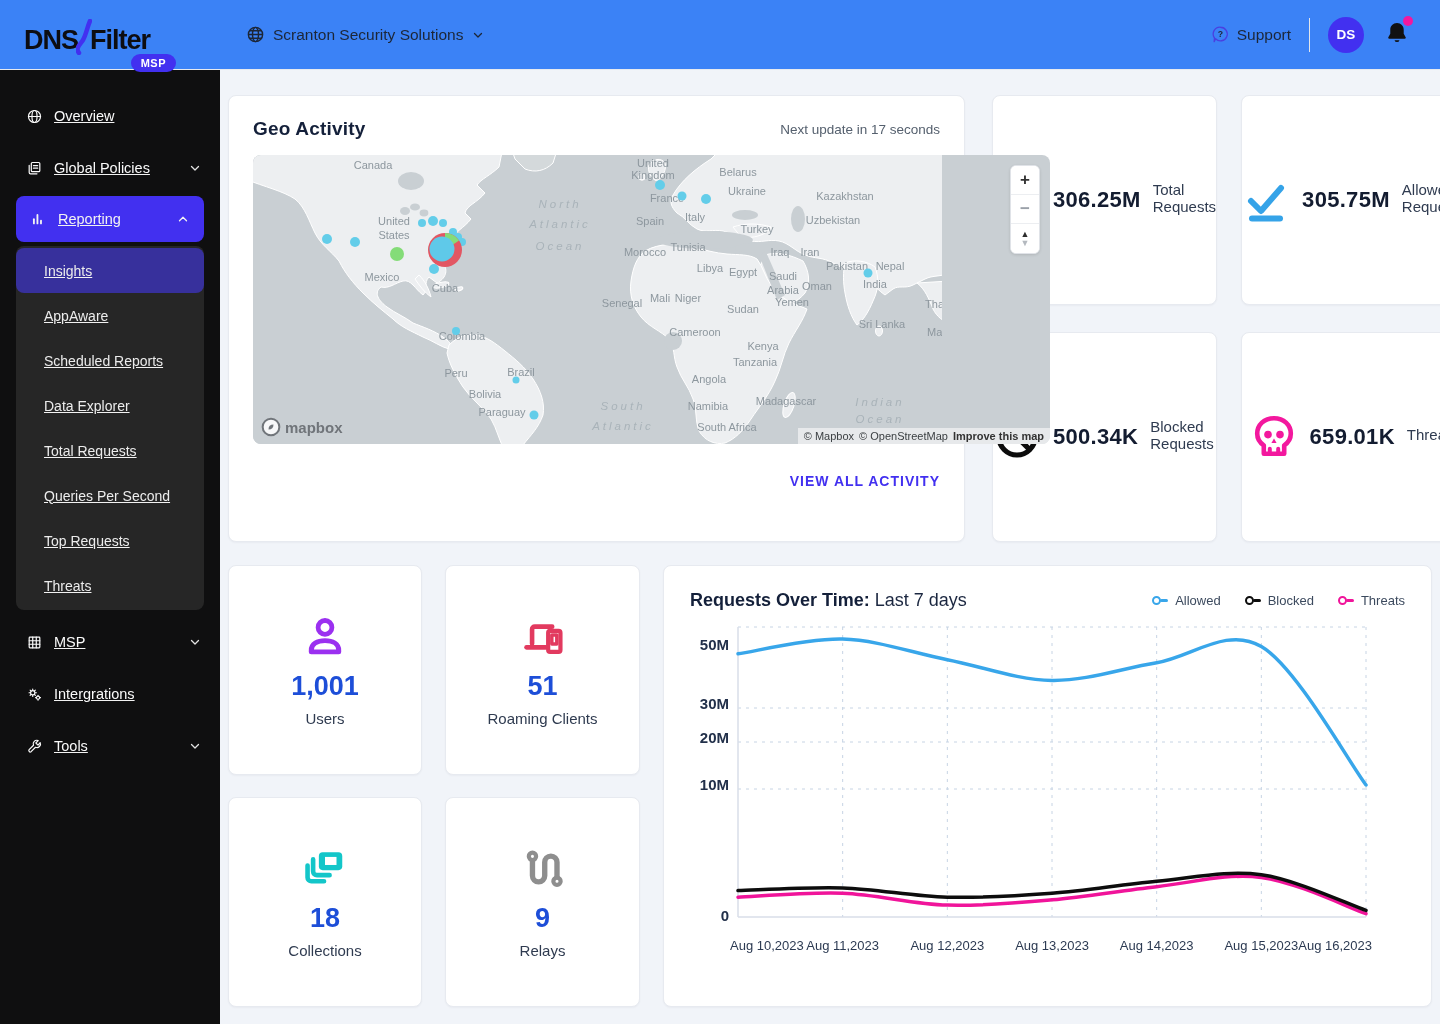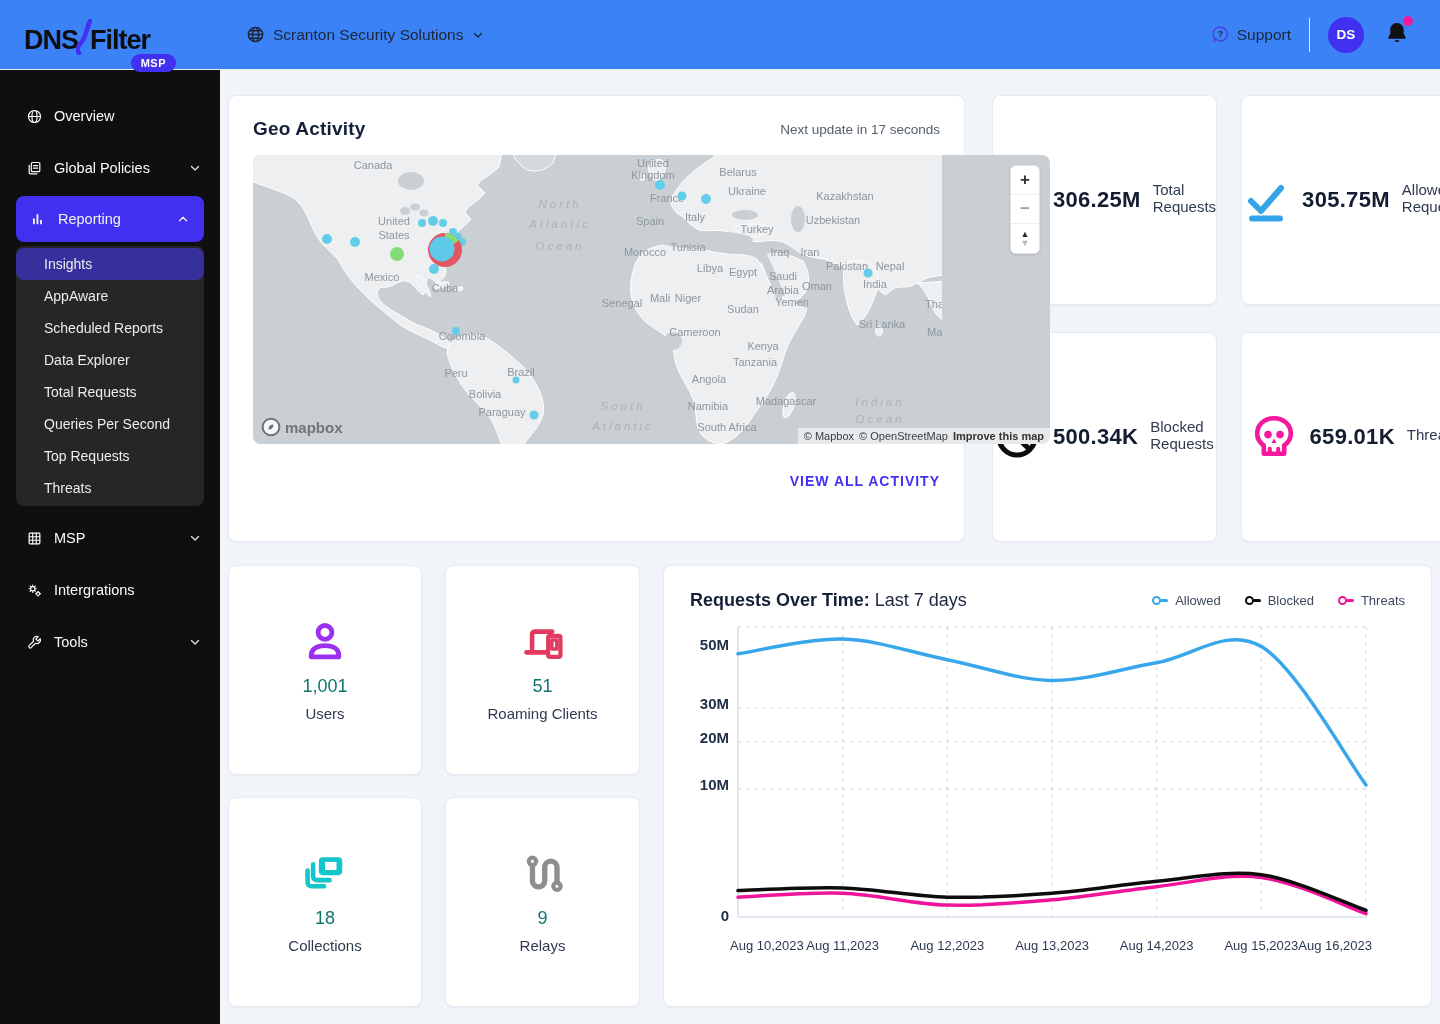--- a/index.html
+++ b/index.html
@@ -13,27 +13,27 @@
   .msp-badge { position:absolute; right:8px; bottom:-16px; background:#4230f0; color:#fff; font-size:11px; font-weight:700; padding:3px 10px; border-radius:10px; letter-spacing:.5px; }
   .org-switcher { display:flex; align-items:center; gap:8px; margin-left:62px; background:none; border:none; font-size:15.5px; color:#1c2637; cursor:pointer; font-family:inherit; }
   .header-right { margin-left:auto; display:flex; align-items:center; gap:18px; margin-right:28px; }
   .support-btn { display:flex; align-items:center; gap:7px; background:none; border:none; font-size:15.5px; color:#1c2637; cursor:pointer; font-family:inherit; }
   .hdr-divider { width:1px; height:34px; background:#e2e5eb; }
   .avatar { width:36px; height:36px; border-radius:50%; background:#4230f0; color:#fff; border:none; font-size:13.5px; font-weight:700; cursor:pointer; font-family:inherit; }
   .bell-wrap { position:relative; background:none; border:none; cursor:pointer; padding:2px; }
   .bell-dot { position:absolute; top:-2px; right:-1px; width:10px; height:10px; border-radius:50%; background:#f3189e; }
 
   
-  .sidebar { position:fixed; top:70px; left:0; bottom:0; width:220px; background:#0f0f10; padding-top:20px; color:#f2f2f2; }
+  .sidebar { position:fixed; top:70px; left:0; bottom:0; width:220px; background:#0f0f10; padding-top:20px; color:#f2f2f2;text-decoration:underline; }
   .side-item { display:flex; align-items:center; gap:11px; height:52px; padding:0 18px 0 26px; font-size:14.5px; cursor:pointer; color:#fafafa; }
   .side-item .chev { margin-left:auto; opacity:.9; }
   .reporting-pill { display:flex; align-items:center; gap:11px; height:46px; margin:2px 16px 4px; padding:0 14px; background:#4230f0; border-radius:8px; font-size:14.5px; cursor:pointer; }
   .reporting-pill .chev { margin-left:auto; }
   .submenu { margin:0 16px; background:#262626; border-radius:8px; padding:2px 0; }
-  .submenu-item { height:32px; display:flex; align-items:center; padding-left:28px; font-size:14px; color:#ececec; cursor:pointer; border-radius:8px; }
+  .submenu-item { height:45px; display:flex; align-items:center; padding-left:28px; font-size:14px; color:#ececec; cursor:pointer; border-radius:8px; }
   .submenu-item.active { background:#37309c; }
   .side-bottom { margin-top:6px; }
 
   
   .main { position:absolute; top:70px; left:220px; right:0; bottom:0; padding:25px 8px; background:#f1f4f9;border-radius:14px; }
   .row { display:flex; }
   .row1 { gap:27px; margin-bottom:23px; }
   .row2 { gap:23px; }
   .card { background:#fff; border:1px solid #e7eaf0; border-radius:8px; box-shadow:0 1px 2px rgba(20,30,60,.04); }
 
@@ -59,21 +59,21 @@
   .stats-grid { flex:1; display:grid; grid-template-columns:1fr 1fr; gap:26px 24px; }
   .stat-card { height:210px; display:flex; flex-direction:row; align-items:center; justify-content:center; gap:12px; }
   .stat-icon { width:48px; height:48px; }
   .stat-value { font-size:22px; font-weight:700; color:#131c30; letter-spacing:.3px; }
   .stat-label { font-size:15px; color:#2f3b50; margin-top:-4px; }
 
   
   .tiles-grid { width:412px; display:grid; grid-template-columns:194px 195px; gap:22px 23px; }
   .tile-card { height:210px; display:flex; flex-direction:column; align-items:center; justify-content:center; gap:11px; }
   .tile-icon { width:46px; height:46px; }
-  .tile-value { font-size:18px; font-weight:400; color:#0f766e; }
+  .tile-value { font-size:27px; font-weight:700; color:#1d4ed8; }
   .tile-label { font-size:15px; color:#2f3b50; margin-top:-3px; }
 
   
   .chart-card { flex:1; height:442px; padding:24px 26px; }
   .chart-head { display:flex; align-items:center; justify-content:space-between; }
   .chart-title { font-size:18px; color:#1b2740; }
   .chart-title b { font-weight:700; color:#14203a; }
   .legend { display:flex; align-items:center; gap:24px; }
   .legend-item { display:flex; align-items:center; gap:7px; font-size:13px; color:#3c4a5e; cursor:pointer; }
   .legend-marker { display:flex; align-items:center; }

